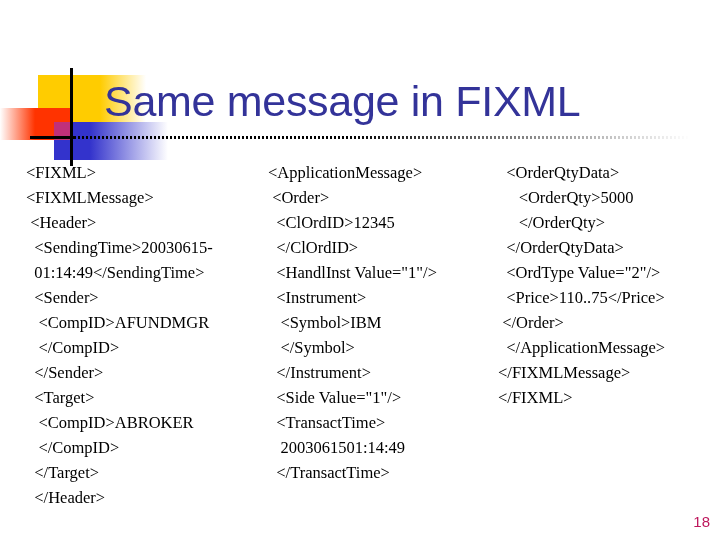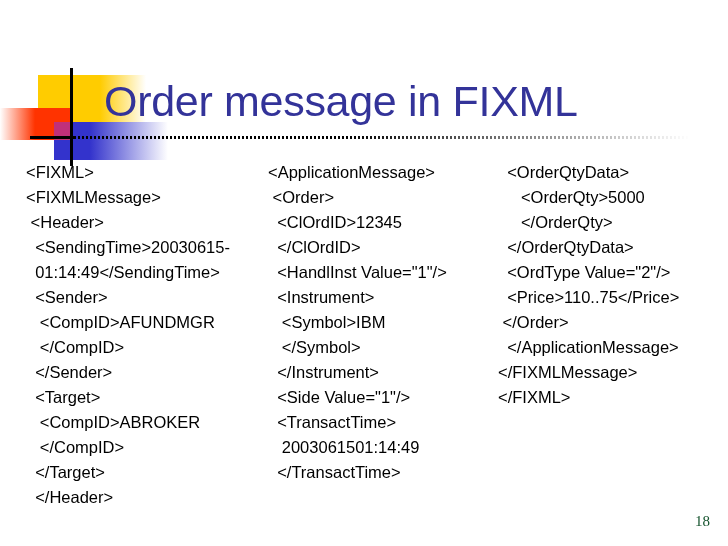--- a/index.html
+++ b/index.html
@@ -122,20 +122,21 @@
     letter-spacing: -0.3px;
   }
 
   
   #xml-body {
     position: absolute;
     left: 0;
     top: 160px;
     width: 594px;
     height: 350px;
+    font-family: Liberation Serif, serif;
   }
   .xml-col {
     position: absolute;
     top: 0;
     font-size: 16.5px;
     line-height: 25px;
     color: #000000;
     white-space: pre;
   }
   #xml-col-left   { left: 26px;  width: 250px; }
@@ -145,42 +146,42 @@
   .xml-line {
     display: block;
     white-space: pre;
   }
 
   
   #page-number {
     position: absolute;
     right: 18px;
     bottom: 16px;
-    font-family: Liberation Serif, serif;
+    font-family: Liberation Sans, sans-serif;
     font-size: 15px;
-    color: #14532d;
+    color: #be185d;
   }
 </style>
 </head>
 <body style="background: rgb(255, 255, 255);">
 
 <div id="title-decoration">
   <div class="deco-sq deco-yellow" style="background: rgb(255, 204, 0);"></div>
   <div class="deco-sq deco-yellow-fade" style="background: linear-gradient(to right, rgb(255, 204, 0) 0%, rgb(255, 255, 255) 100%);"></div>
   <div class="deco-sq deco-red-fade" style="background: linear-gradient(to left, rgb(255, 51, 0) 0%, rgb(255, 255, 255) 100%);"></div>
   <div class="deco-sq deco-red" style="background: rgb(255, 51, 0);"></div>
   <div class="deco-sq deco-blue-fade" style="background: linear-gradient(to right, rgb(51, 51, 204) 0%, rgb(255, 255, 255) 100%);"></div>
   <div class="deco-sq deco-blue" style="background: rgb(51, 51, 204);"></div>
   <div class="deco-sq deco-violet"></div>
   <div class="deco-sq deco-vline"></div>
   <div class="deco-hline-solid"></div>
   <div class="deco-hline"></div>
 </div>
 
-<div id="slide-title" style="color: rgb(51, 51, 153);">Order message in FIXML</div>
+<div id="slide-title" style="color: rgb(51, 51, 153);">Same message in FIXML</div>
 
 <div id="xml-body">
   <div class="xml-col" id="xml-col-left"><span class="xml-line">&lt;FIXML&gt;</span><span class="xml-line">&lt;FIXMLMessage&gt;</span><span class="xml-line"> &lt;Header&gt;</span><span class="xml-line">  &lt;SendingTime&gt;20030615-</span><span class="xml-line">  01:14:49&lt;/SendingTime&gt;</span><span class="xml-line">  &lt;Sender&gt;</span><span class="xml-line">   &lt;CompID&gt;AFUNDMGR</span><span class="xml-line">   &lt;/CompID&gt;</span><span class="xml-line">  &lt;/Sender&gt;</span><span class="xml-line">  &lt;Target&gt;</span><span class="xml-line">   &lt;CompID&gt;ABROKER</span><span class="xml-line">   &lt;/CompID&gt;</span><span class="xml-line">  &lt;/Target&gt;</span><span class="xml-line">  &lt;/Header&gt;</span></div>
   <div class="xml-col" id="xml-col-middle"><span class="xml-line">&lt;ApplicationMessage&gt;</span><span class="xml-line"> &lt;Order&gt;</span><span class="xml-line">  &lt;ClOrdID&gt;12345</span><span class="xml-line">  &lt;/ClOrdID&gt;</span><span class="xml-line">  &lt;HandlInst Value="1"/&gt;</span><span class="xml-line">  &lt;Instrument&gt;</span><span class="xml-line">   &lt;Symbol&gt;IBM</span><span class="xml-line">   &lt;/Symbol&gt;</span><span class="xml-line">  &lt;/Instrument&gt;</span><span class="xml-line">  &lt;Side Value="1"/&gt;</span><span class="xml-line">  &lt;TransactTime&gt;</span><span class="xml-line">   2003061501:14:49</span><span class="xml-line">  &lt;/TransactTime&gt;</span></div>
   <div class="xml-col" id="xml-col-right"><span class="xml-line">  &lt;OrderQtyData&gt;</span><span class="xml-line">     &lt;OrderQty&gt;5000</span><span class="xml-line">     &lt;/OrderQty&gt;</span><span class="xml-line">  &lt;/OrderQtyData&gt;</span><span class="xml-line">  &lt;OrdType Value="2"/&gt;</span><span class="xml-line">  &lt;Price&gt;110..75&lt;/Price&gt;</span><span class="xml-line"> &lt;/Order&gt;</span><span class="xml-line">  &lt;/ApplicationMessage&gt;</span><span class="xml-line">&lt;/FIXMLMessage&gt;</span><span class="xml-line">&lt;/FIXML&gt;</span></div>
 </div>
 
 <div id="page-number">18</div>
 
 </body></html>

